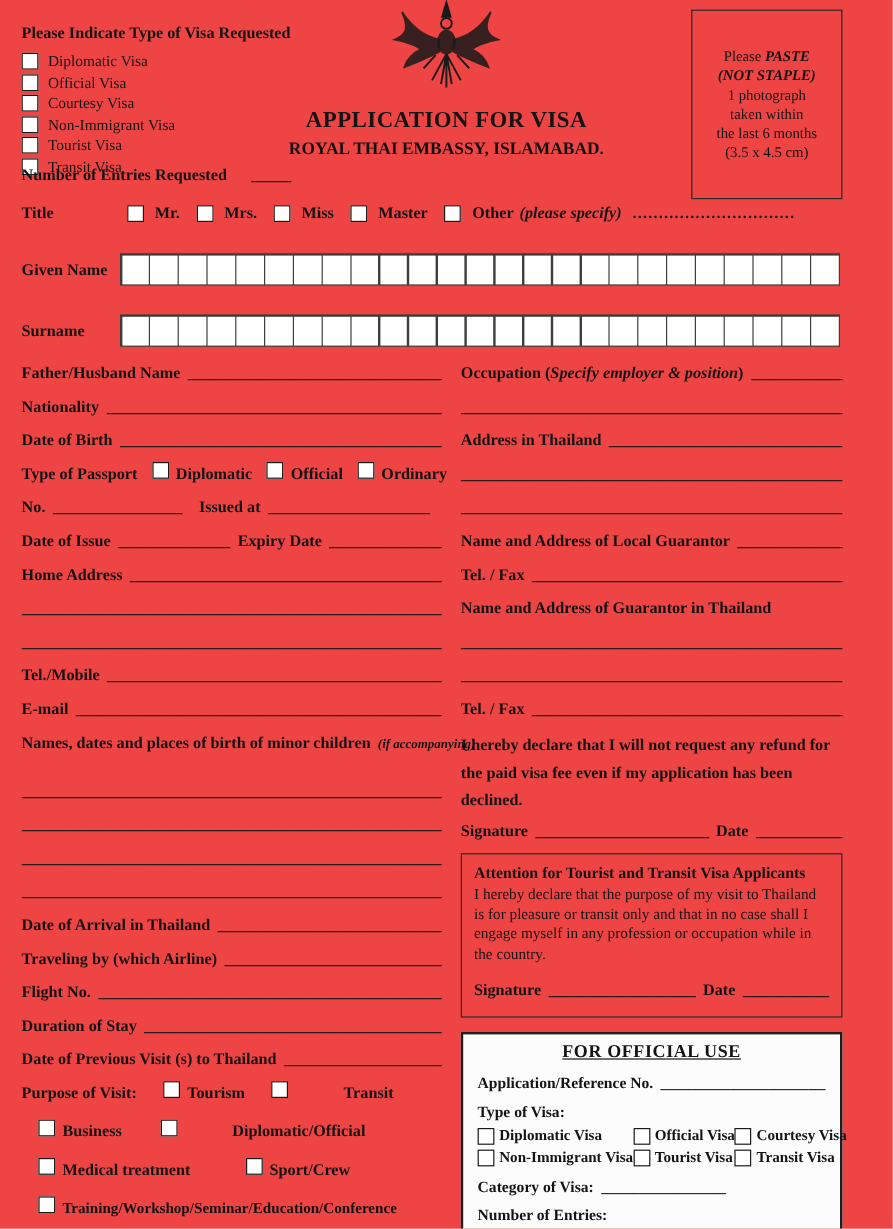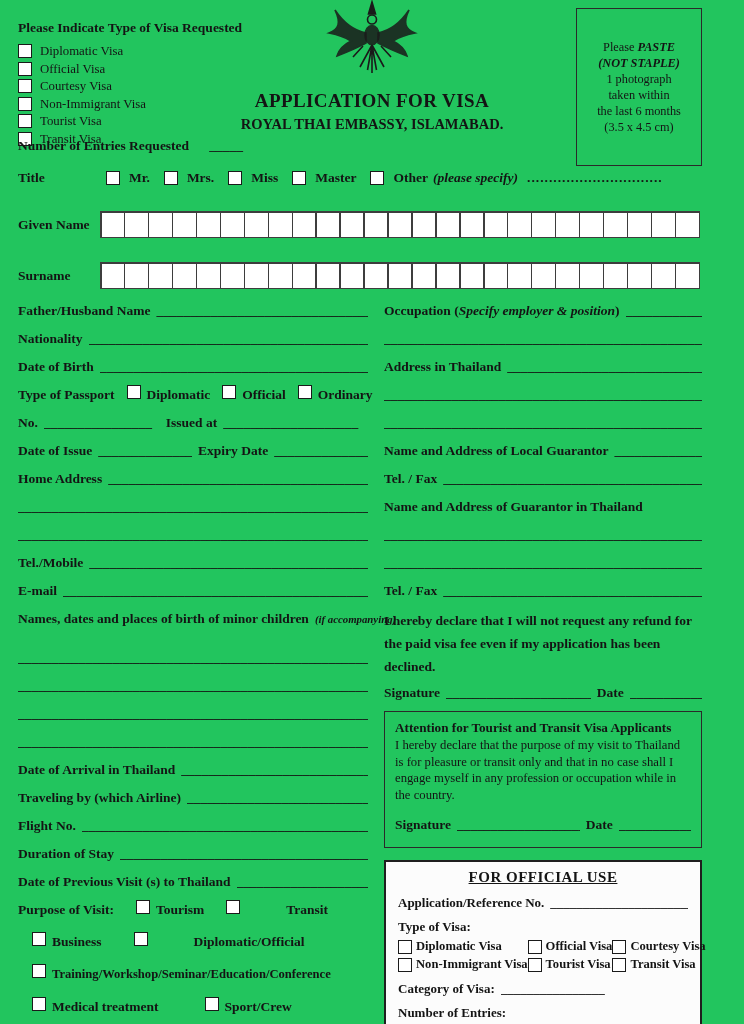--- a/index.html
+++ b/index.html
@@ -1,19 +1,19 @@
 <!DOCTYPE html>
 <html><head>
 <meta charset="utf-8">
 <style>
   html,body{margin:0;padding:0;overflow:hidden;}
   body{width:744px;height:1024px;background:#ffffff;color:#141414;
        font-family:"Liberation Serif","DejaVu Serif",serif;
        font-weight:bold;font-size:13.5px;position:relative;}
-  .page{width:744px;height:1024px;position:relative;background:#22c55e;overflow:hidden;}
+  .page{width:744px;height:1024px;position:relative;background:#ef4444;overflow:hidden;}
   .reg{font-weight:normal;}
   .it{font-style:italic;}
   .bi{font-weight:bold;font-style:italic;}
   .cb{display:inline-block;width:12px;height:12px;border:1.5px solid #1a1a1a;background:#fff;flex:none;}
   .blank{flex:1 1 0;min-width:0;overflow:hidden;white-space:nowrap;}
   .blank-short{overflow:hidden;white-space:nowrap;}
   .lbl{white-space:nowrap;flex:none;}
   .frow{display:flex;align-items:baseline;gap:6px;line-height:19px;margin-bottom:9px;}
   .frow.tight{margin-bottom:19px;}
   .frow.para{line-height:23px;margin-bottom:5px;}
@@ -310,27 +310,27 @@
           <span class="lbl g40">Transit</span>
         </div>
         <div class="frow ind">
           <span class="cb"></span>
           <span class="lbl">Business</span>
           <span class="cb g26"></span>
           <span class="lbl g40">Diplomatic/Official</span>
         </div>
         <div class="frow ind">
           <span class="cb"></span>
-          <span class="lbl" style="font-size:12.6px;">Training/Workshop/Seminar/Education/Conference</span>
-        </div>
-        <div class="frow ind">
-          <span class="cb"></span>
           <span class="lbl">Medical treatment</span>
           <span class="cb g40"></span>
           <span class="lbl">Sport/Crew</span>
+        </div>
+        <div class="frow ind">
+          <span class="cb"></span>
+          <span class="lbl" style="font-size:12.6px;">Training/Workshop/Seminar/Education/Conference</span>
         </div>
         <div class="frow ind">
           <span class="cb"></span>
           <span class="lbl" style="margin-right:-2px;">Other</span>
           <span class="small-it lbl">(please specify)</span>
           <span class="blank">_______________________________</span>
         </div>
       </div>
     </div>
 

